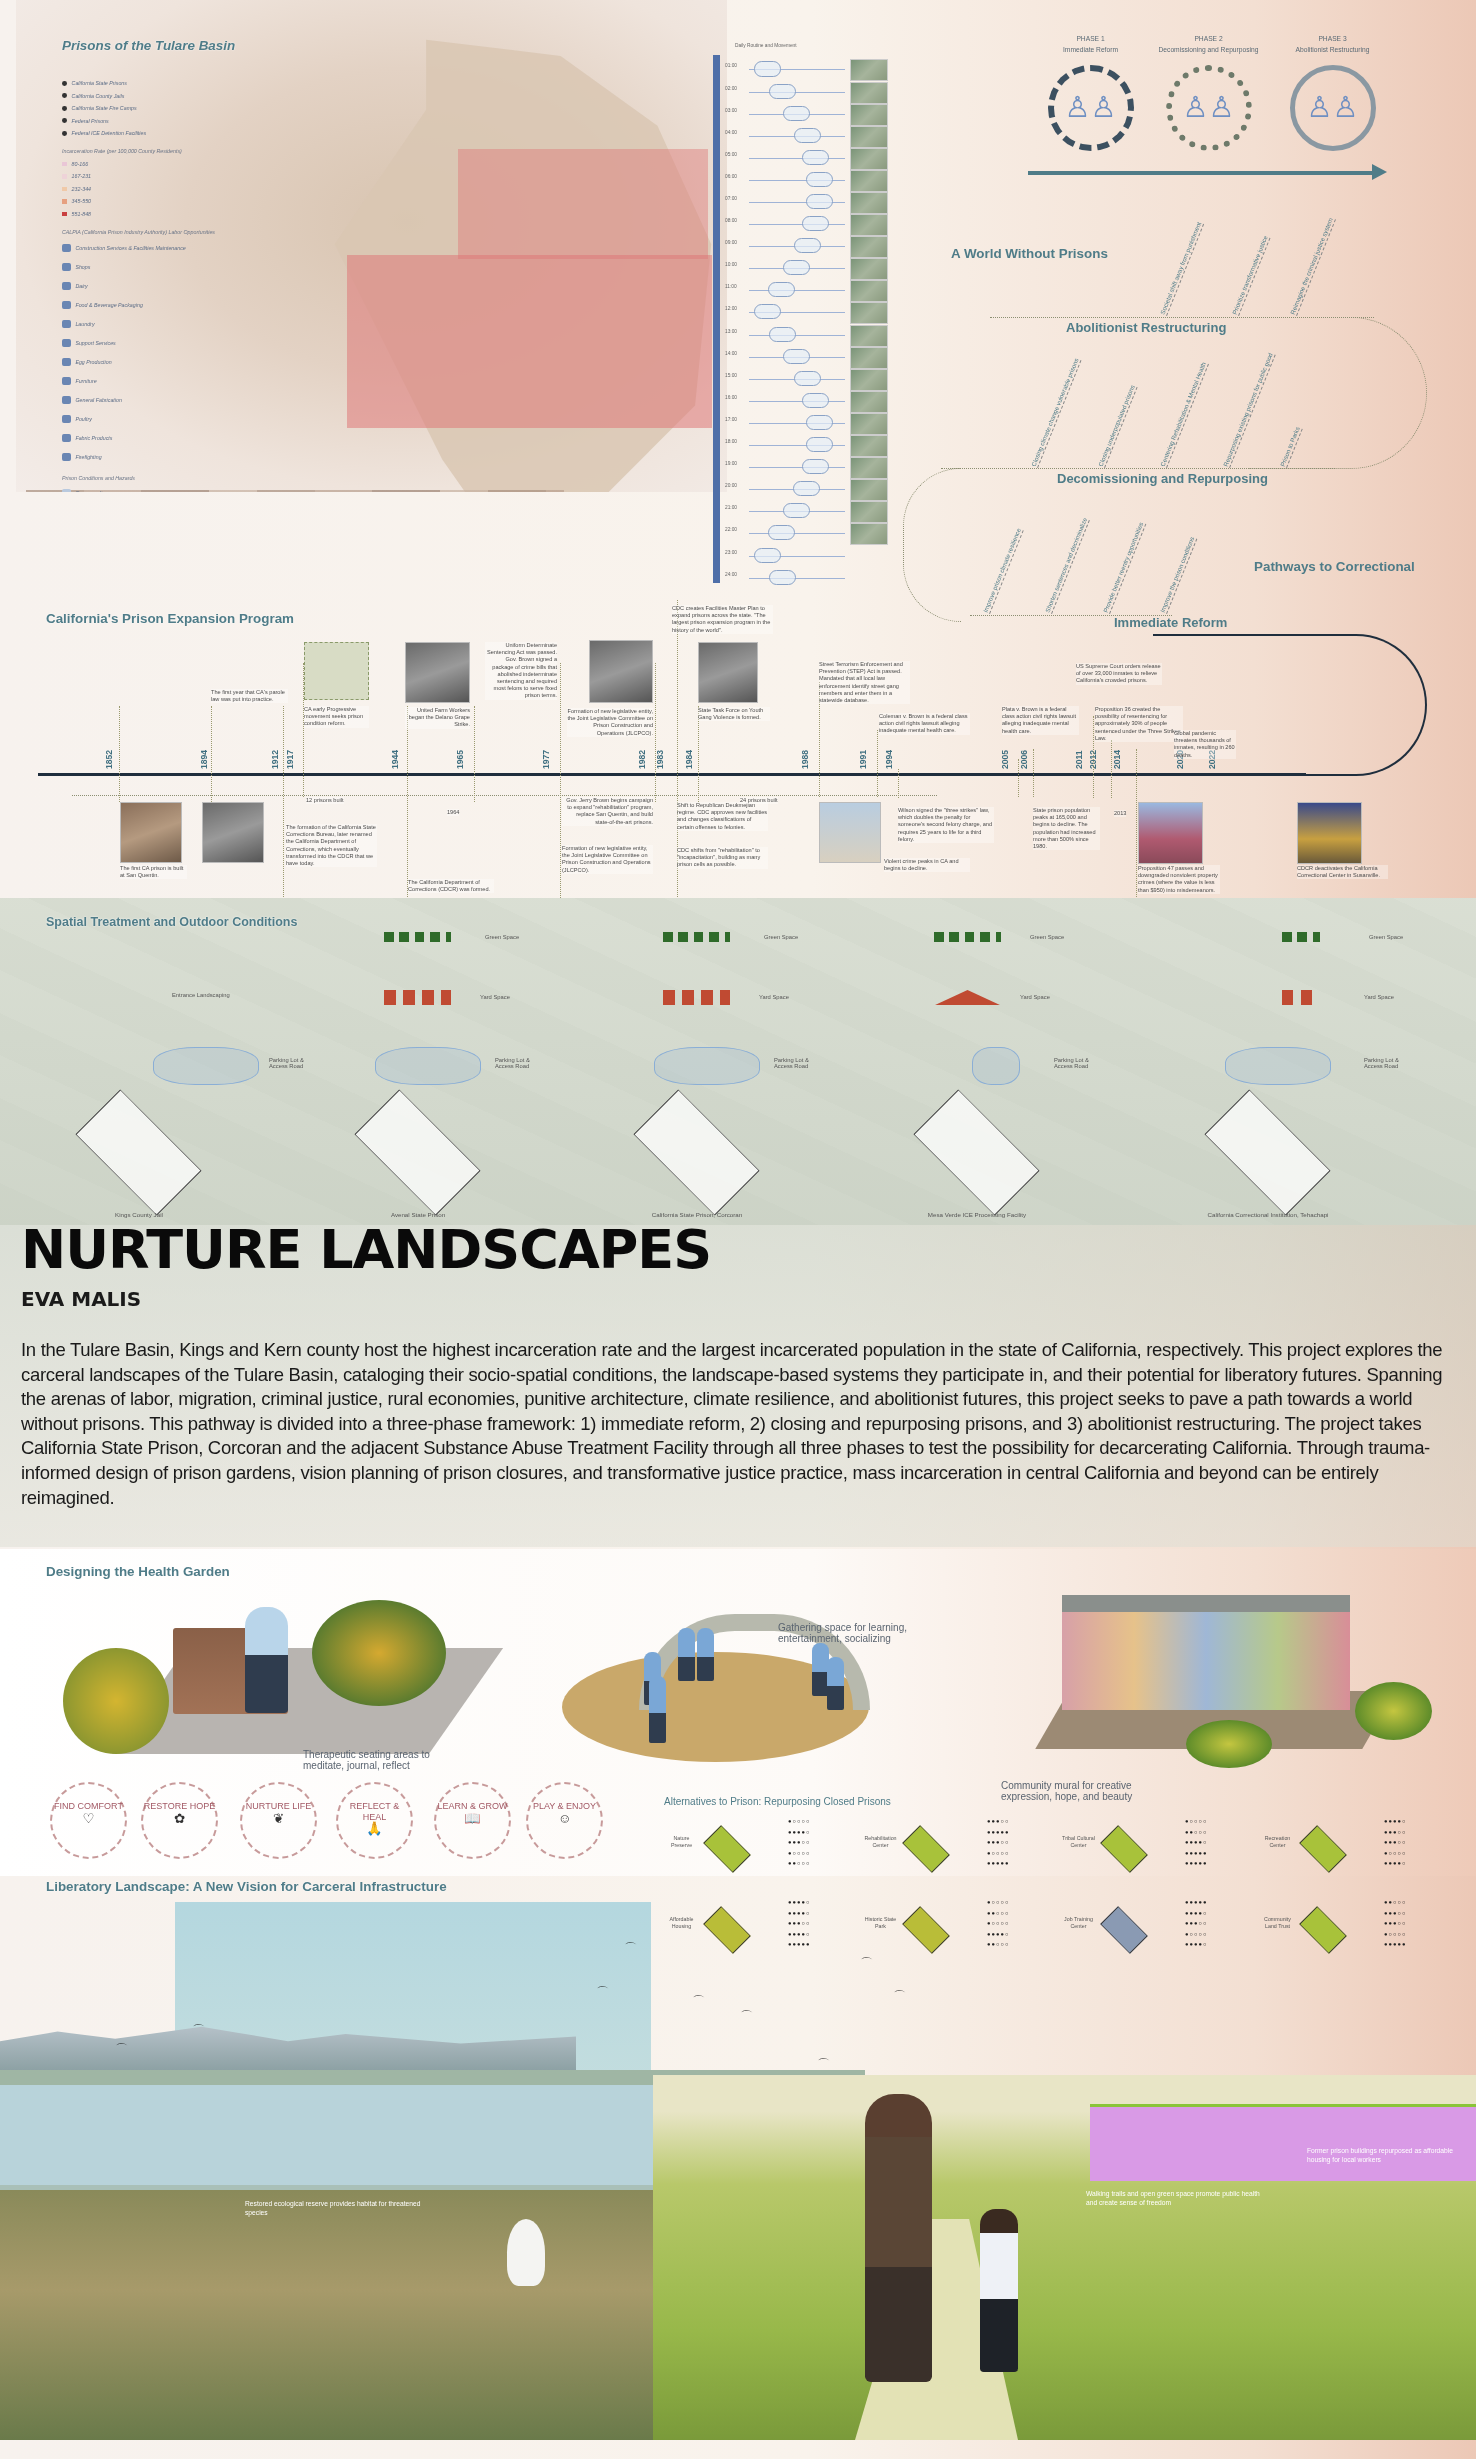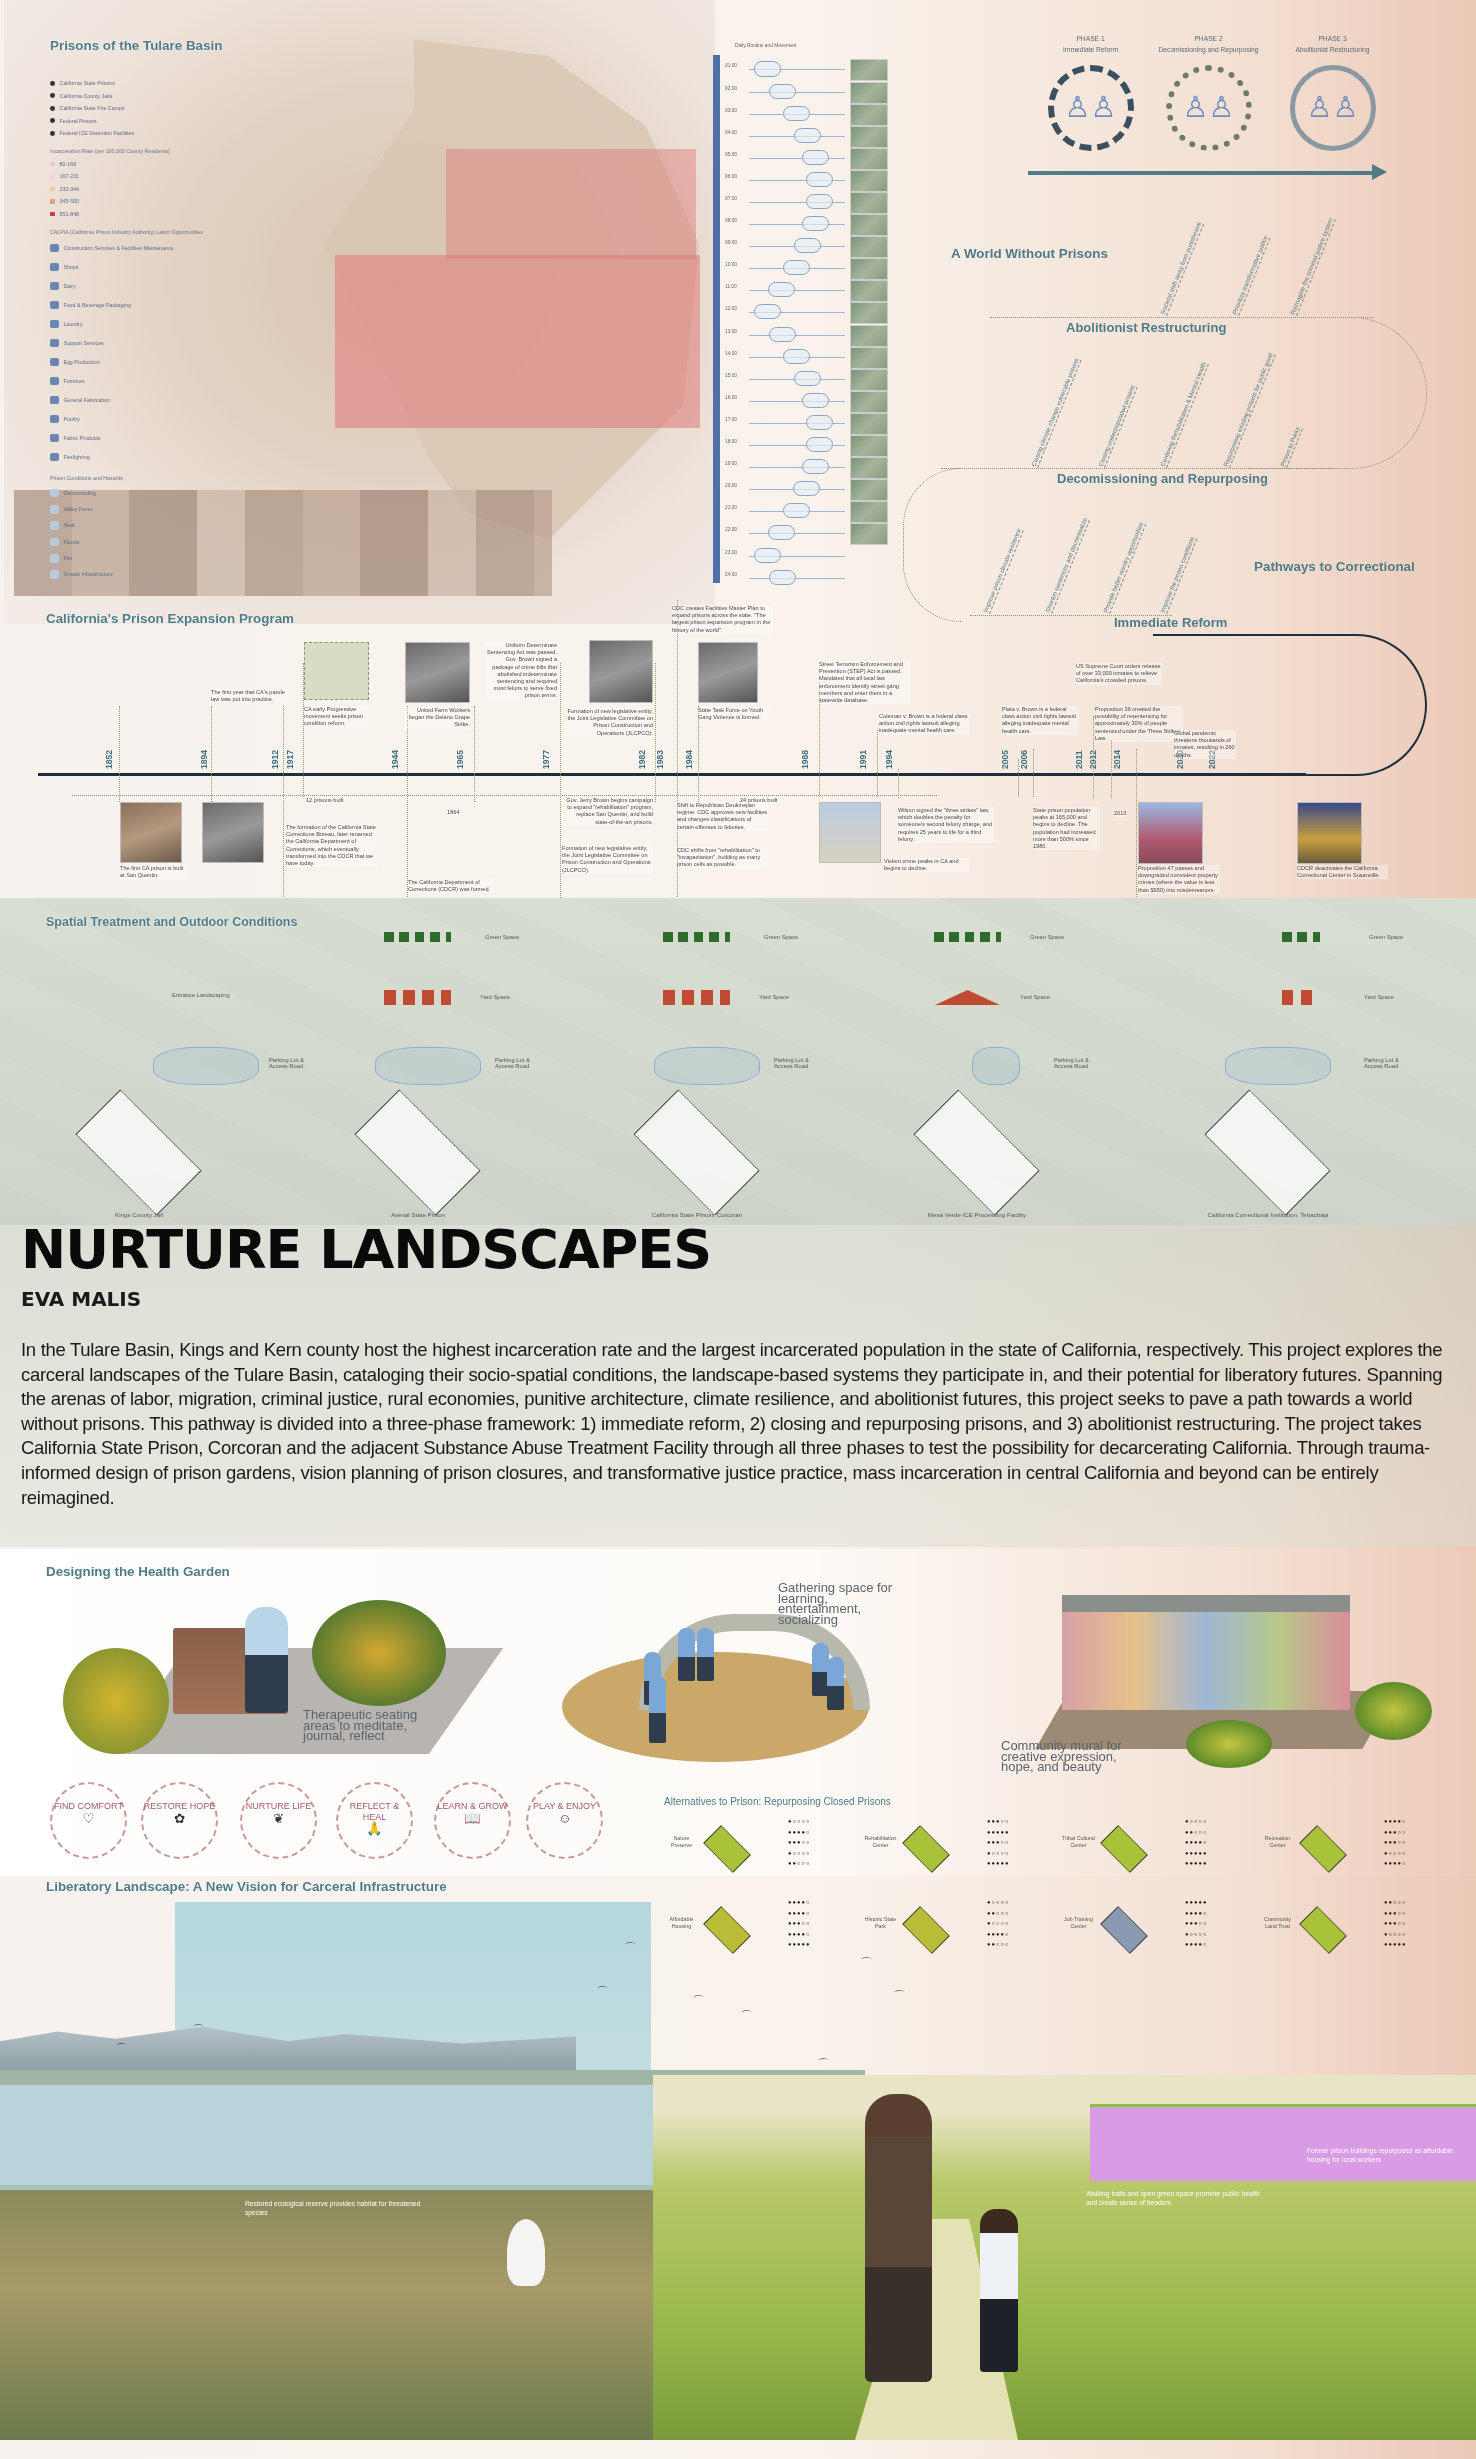--- a/index.html
+++ b/index.html
@@ -6,22 +6,22 @@
   body {
     width: 1477px; height: 2459px; position: relative; overflow: hidden;
     font-family: "Liberation Sans", sans-serif;
     background: linear-gradient(90deg, #f7f2ee 0%, #f9f3ec 55%, #f3dfd2 85%, #ecc8b6 100%);
     color: #1a1a1a;
   }
   .abs { position: absolute; }
   .sec-title { font-weight: bold; color: #4f7c88; font-size: 14.4px; text-shadow: 0 0 1.9px #fff; }
 
   
-  #map { left: 4px; top: 0; width: 711px; height: 624px;
-    background: radial-gradient(ellipse at 55% 45%, #d8c4b0 0%, #e3d2c4 40%, #efe4dc 70%, #f3ece8 100%); overflow: hidden; }
+  #map { left: 16px; top: 0; width: 711px; height: 492px;
+    background: radial-gradient(ellipse at 55% 45%, #d8c4b0 0%, #e3d2c4 40%, #efe4dc 70%, #f3ece8 100%); overflow: hidden; font-style: italic; }
   #map .basin { position: absolute; left: 168px; top: 29px; width: 538px; height: 538px;
     background: #d9c7b3; clip-path: polygon(45% 2%, 70% 5%, 88% 18%, 98% 40%, 95% 70%, 80% 85%, 70% 95%, 55% 90%, 48% 80%, 38% 60%, 28% 40%, 45% 15%); opacity: .85; }
   #map .county1 { left: 331px; top: 255px; width: 365px; height: 173px; background: rgba(222,120,120,.55); }
   #map .county2 { left: 442px; top: 149px; width: 250px; height: 110px; background: rgba(222,120,120,.45); }
   #map .collage { left: 9.6px; top: 490px; width: 538px; height: 106px;
     background: repeating-linear-gradient(90deg, #a88f7e 0 58px, #b9a08f 58px 115px, #9c8272 115px 183px, #c7b2a2 183px 231px); opacity: .7; }
   .legend { left: 46px; top: 77px; font-size: 5.3px; color: #5b6c86; line-height: 12.5px; }
   .legend .lg-item { display: flex; align-items: center; gap: 4.8px; }
   .legend .dot { width: 4.8px; height: 4.8px; background: #333; border-radius: 50%; display: inline-block; }
   .legend .sw { width: 4.8px; height: 4.8px; display: inline-block; }
@@ -97,21 +97,21 @@
   .scene.bench .shrub1 { position: absolute; left: 9.6px; top: 58px; width: 106px; height: 106px; border-radius: 50%; background: radial-gradient(#d4b530,#6f8a30); }
   .scene.bench .shrub2 { position: absolute; left: 259px; top: 9.6px; width: 134px; height: 106px; border-radius: 50%; background: radial-gradient(#d5a930,#5c7c2f 70%); }
   .scene.circle { left: 524px; top: 1585px; width: 403px; height: 183px; }
   .scene.circle .pad { position: absolute; left: 38px; top: 67px; width: 307px; height: 110px; border-radius: 50%; background: #c9a86a; }
   .scene.circle .wall { position: absolute; left: 115px; top: 29px; width: 231px; height: 96px; border: 17.3px solid #b7b9ad; border-bottom: none; border-radius: 115px 115px 0 0; }
   .scene.circle .p { position: absolute; width: 17.3px; height: 53px; background: linear-gradient(180deg,#7aa7d6 0 55%,#2f3c4e 55%); border-radius: 7.7px 7.7px 1.9px 1.9px; }
   .scene.mural { left: 1052px; top: 1576px; width: 384px; height: 192px; }
   .scene.mural .wall { position: absolute; left: 9.6px; top: 19px; width: 288px; height: 115px; background: linear-gradient(90deg,#d7a0a8,#e6c28a,#9fb7d6,#b7c98a,#d88e98); border-top: 17.3px solid #8a8f8c; }
   .scene.mural .ground { position: absolute; left: 0; top: 115px; width: 327px; height: 58px; background: #9c8a74; transform: skewX(-30deg); }
   .scene.mural .bush { position: absolute; border-radius: 50%; background: radial-gradient(#c4c640,#5e8c2a 70%); }
-  .caption { position: absolute; font-size: 13px; color: #5a6470; line-height: 10.6px; }
+  .caption { position: absolute; font-size: 10px; color: #5a6470; line-height: 10.6px; margin-top: 40px; }
 
   
   .principle { position: absolute; top: 1782px; width: 77px; height: 77px; border-radius: 50%; border: 2.9px dashed #c79a9a; text-align: center; font-size: 9px; color: #a35a66; line-height: 10.6px; padding-top: 17.3px; }
   .principle .gl { display: block; font-size: 13.4px; color: #333; margin-top: 1.9px; }
 
   
   #alt-title { left: 664px; top: 1796px; font-size: 10px; color: #4f7c88; }
   .alt { position: absolute; width: 192px; height: 58px; }
   .alt .an { position: absolute; left: 0; top: 19px; width: 37px; font-size: 5.3px; color: #555; text-align: center; line-height: 6.7px; }
   .alt .tile { position: absolute; left: 43px; top: 11.5px; width: 42px; height: 42px; transform: rotate(45deg) scaleY(.6); background: #a8c23a; border: 1.9px solid #333; }

